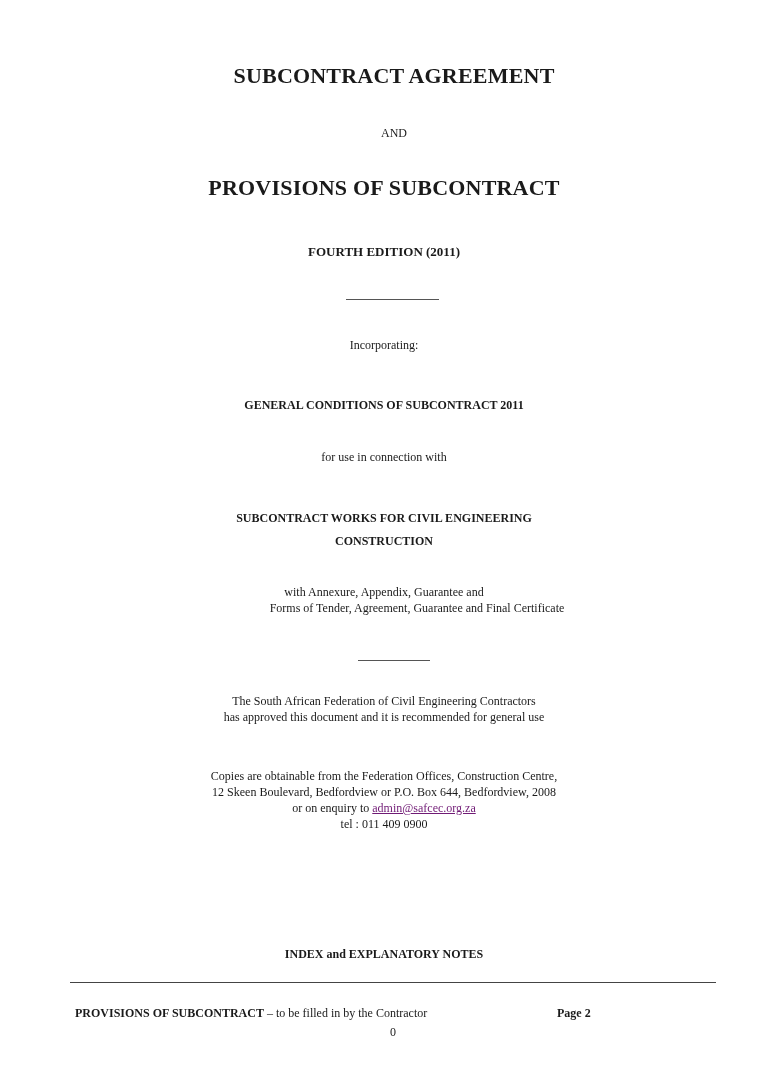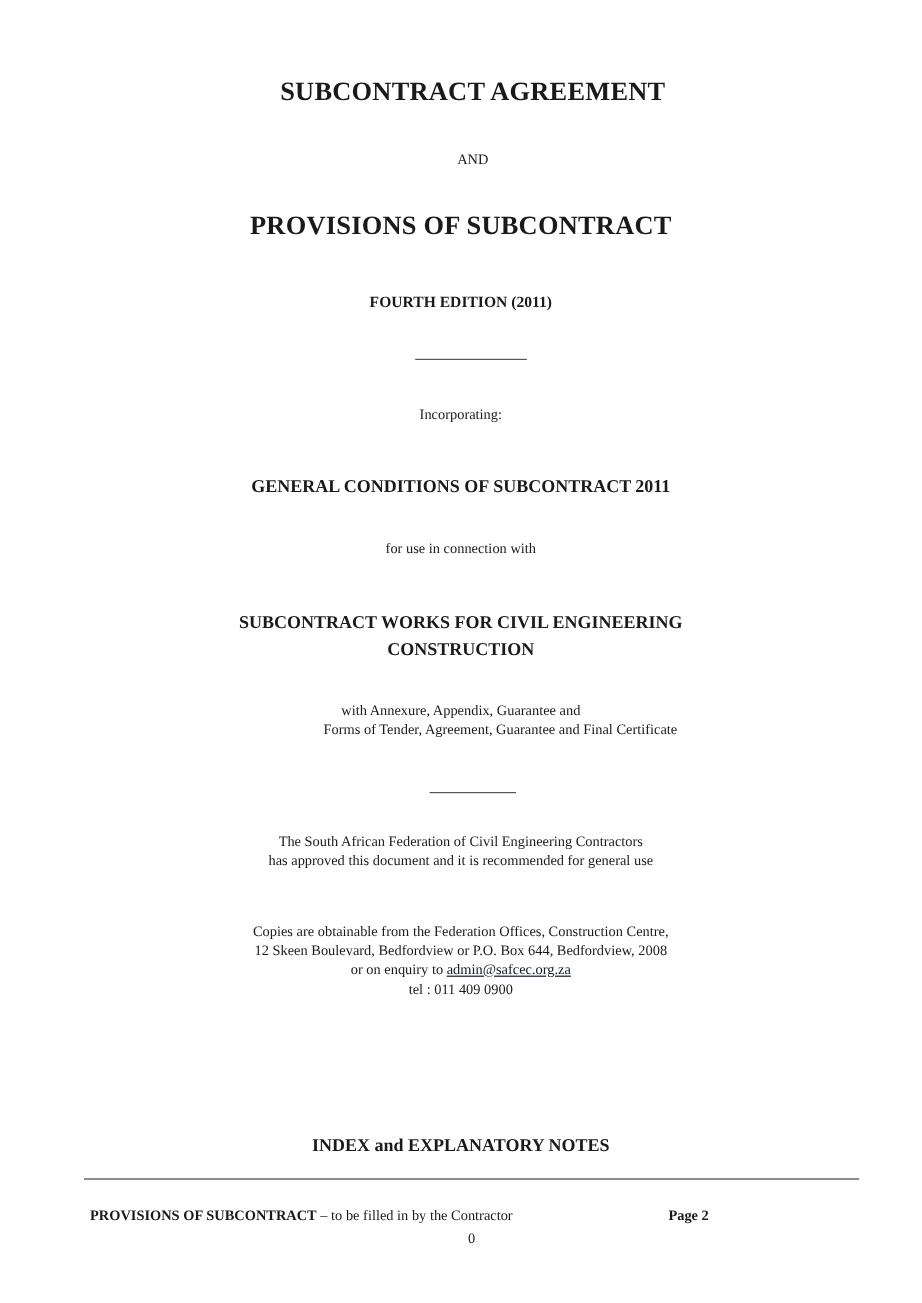--- a/index.html
+++ b/index.html
@@ -17,30 +17,30 @@
     }
     .abs {
       position: absolute;
       left: 0;
       width: 768px;
       text-align: center;
       white-space: nowrap;
     }
     .shift { left: 10px; }
     .h1 { font-size: 22px; font-weight: bold; letter-spacing: 0.2px; }
-    .h2 { font-size: 15px; font-weight: bold; }
+    .h2 { font-size: 12px; font-weight: bold; }
     .h3 { font-size: 13px; font-weight: bold; }
     .body-text { font-size: 12px; line-height: 16px; }
     .rule {
       position: absolute;
       height: 1px;
       background: #555;
     }
     .email-link {
-      color: #0f172a;
+      color: #701a75;
       text-decoration: underline;
     }
     .footer-rule {
       position: absolute;
       left: 70px;
       width: 646px;
       height: 1px;
       background: #444;
       top: 982px;
     }

